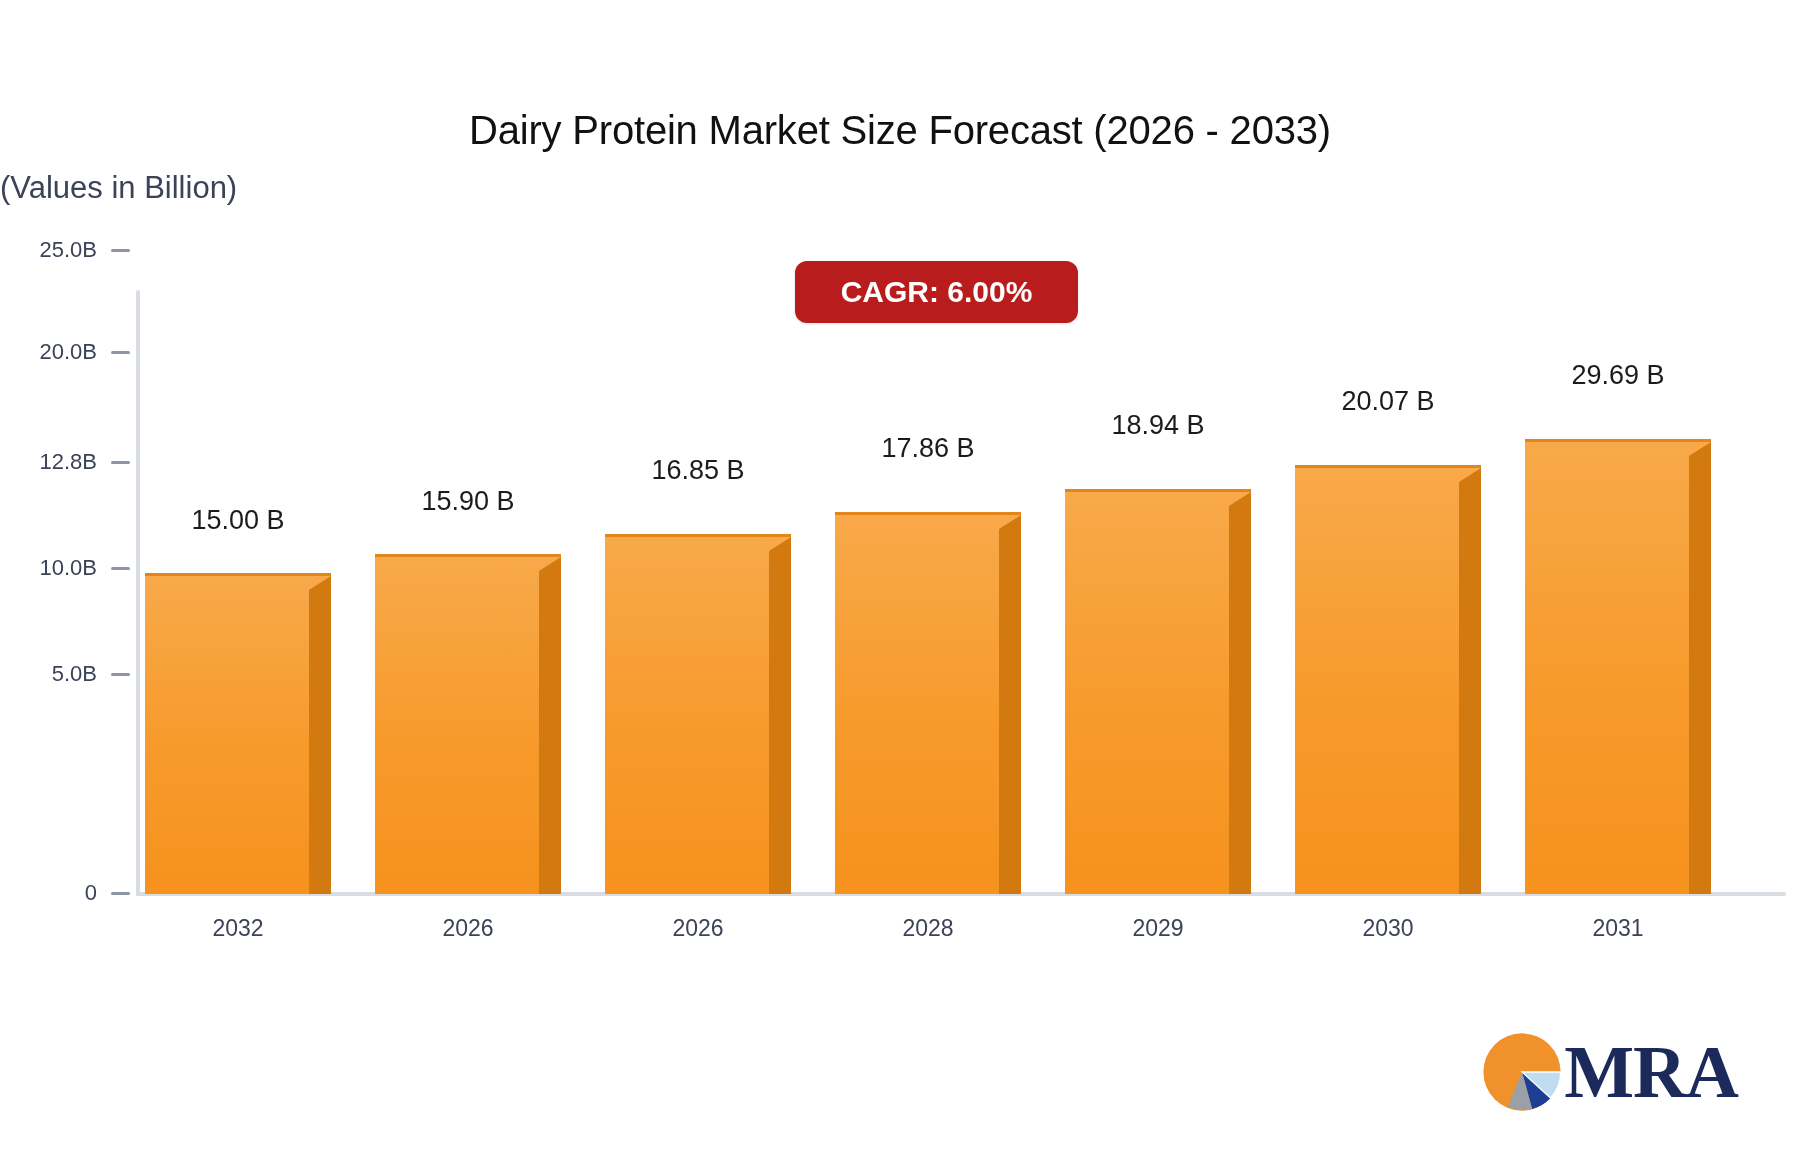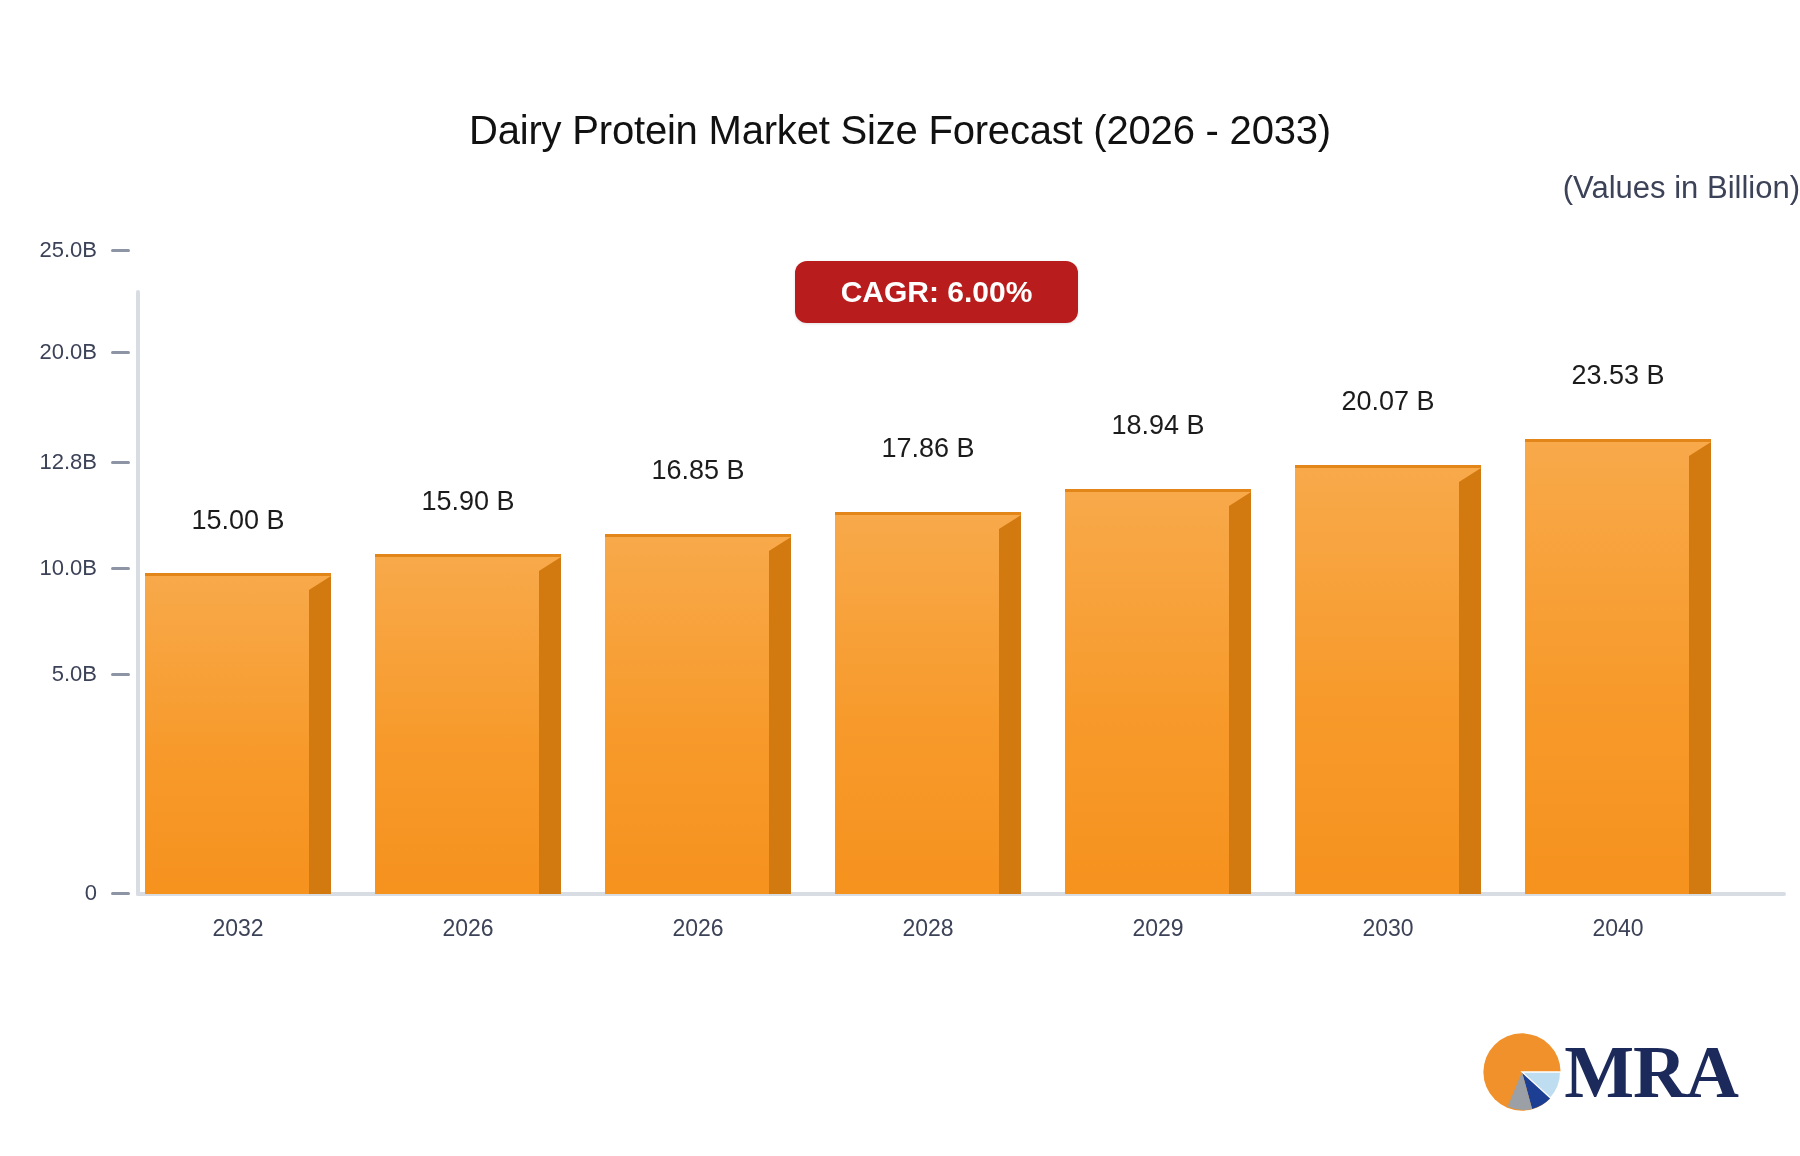--- a/index.html
+++ b/index.html
@@ -25,21 +25,21 @@
     font-size: 40px;
     font-weight: normal;
     color: #111111;
     letter-spacing: -0.2px;
   }
   #chart-subtitle {
     position: absolute;
     top: 170px;
     left: 0;
     width: 1800px;
-    text-align: right;
+    text-align: left;
     font-size: 31px;
     font-weight: normal;
     color: #3c4257;
   }
 
   
   #cagr-badge {
     position: absolute;
     top: 261px;
     left: 795px;
@@ -245,22 +245,22 @@
     <div class="bar-face" style="height:426px"></div>
     <div class="bar-side" style="left:164px; height:426px; clip-path: polygon(0 14px, 100% 0, 100% 100%, 0 100%);"></div>
   </div>
   <div class="bar-value" style="left:1258px; top:386px">20.07 B</div>
   <div class="x-tick-label" style="left:1258px">2030</div>
 
   <div class="bar-group" style="left:1525px; width:186px; height:452px">
     <div class="bar-face" style="height:452px"></div>
     <div class="bar-side" style="left:164px; height:452px; clip-path: polygon(0 14px, 100% 0, 100% 100%, 0 100%);"></div>
   </div>
-  <div class="bar-value" style="left:1488px; top:360px">23.53 B</div>
-  <div class="x-tick-label" style="left:1488px">2040</div>
+  <div class="bar-value" style="left:1488px; top:360px">29.69 B</div>
+  <div class="x-tick-label" style="left:1488px">2031</div>
 
 </div>
 
 <div id="logo">
   <svg id="logo-mark" width="84" height="84" viewBox="0 0 100 100" aria-hidden="true">
     <circle cx="50" cy="50" r="46" fill="#F0912B"></circle>
     <path d="M50 50 L96 50 A46 46 0 0 1 84 81 Z" fill="#BFDDF0"></path>
     <path d="M50 50 L84 81 A46 46 0 0 1 62 94 Z" fill="#1C3F94"></path>
     <path d="M50 50 L62 94 A46 46 0 0 1 33 91 Z" fill="#9AA0A6"></path>
     <path d="M50 50 L96 50 A46 46 0 0 1 84 81 Z" fill="none" stroke="#ffffff" stroke-width="1.5"></path>

